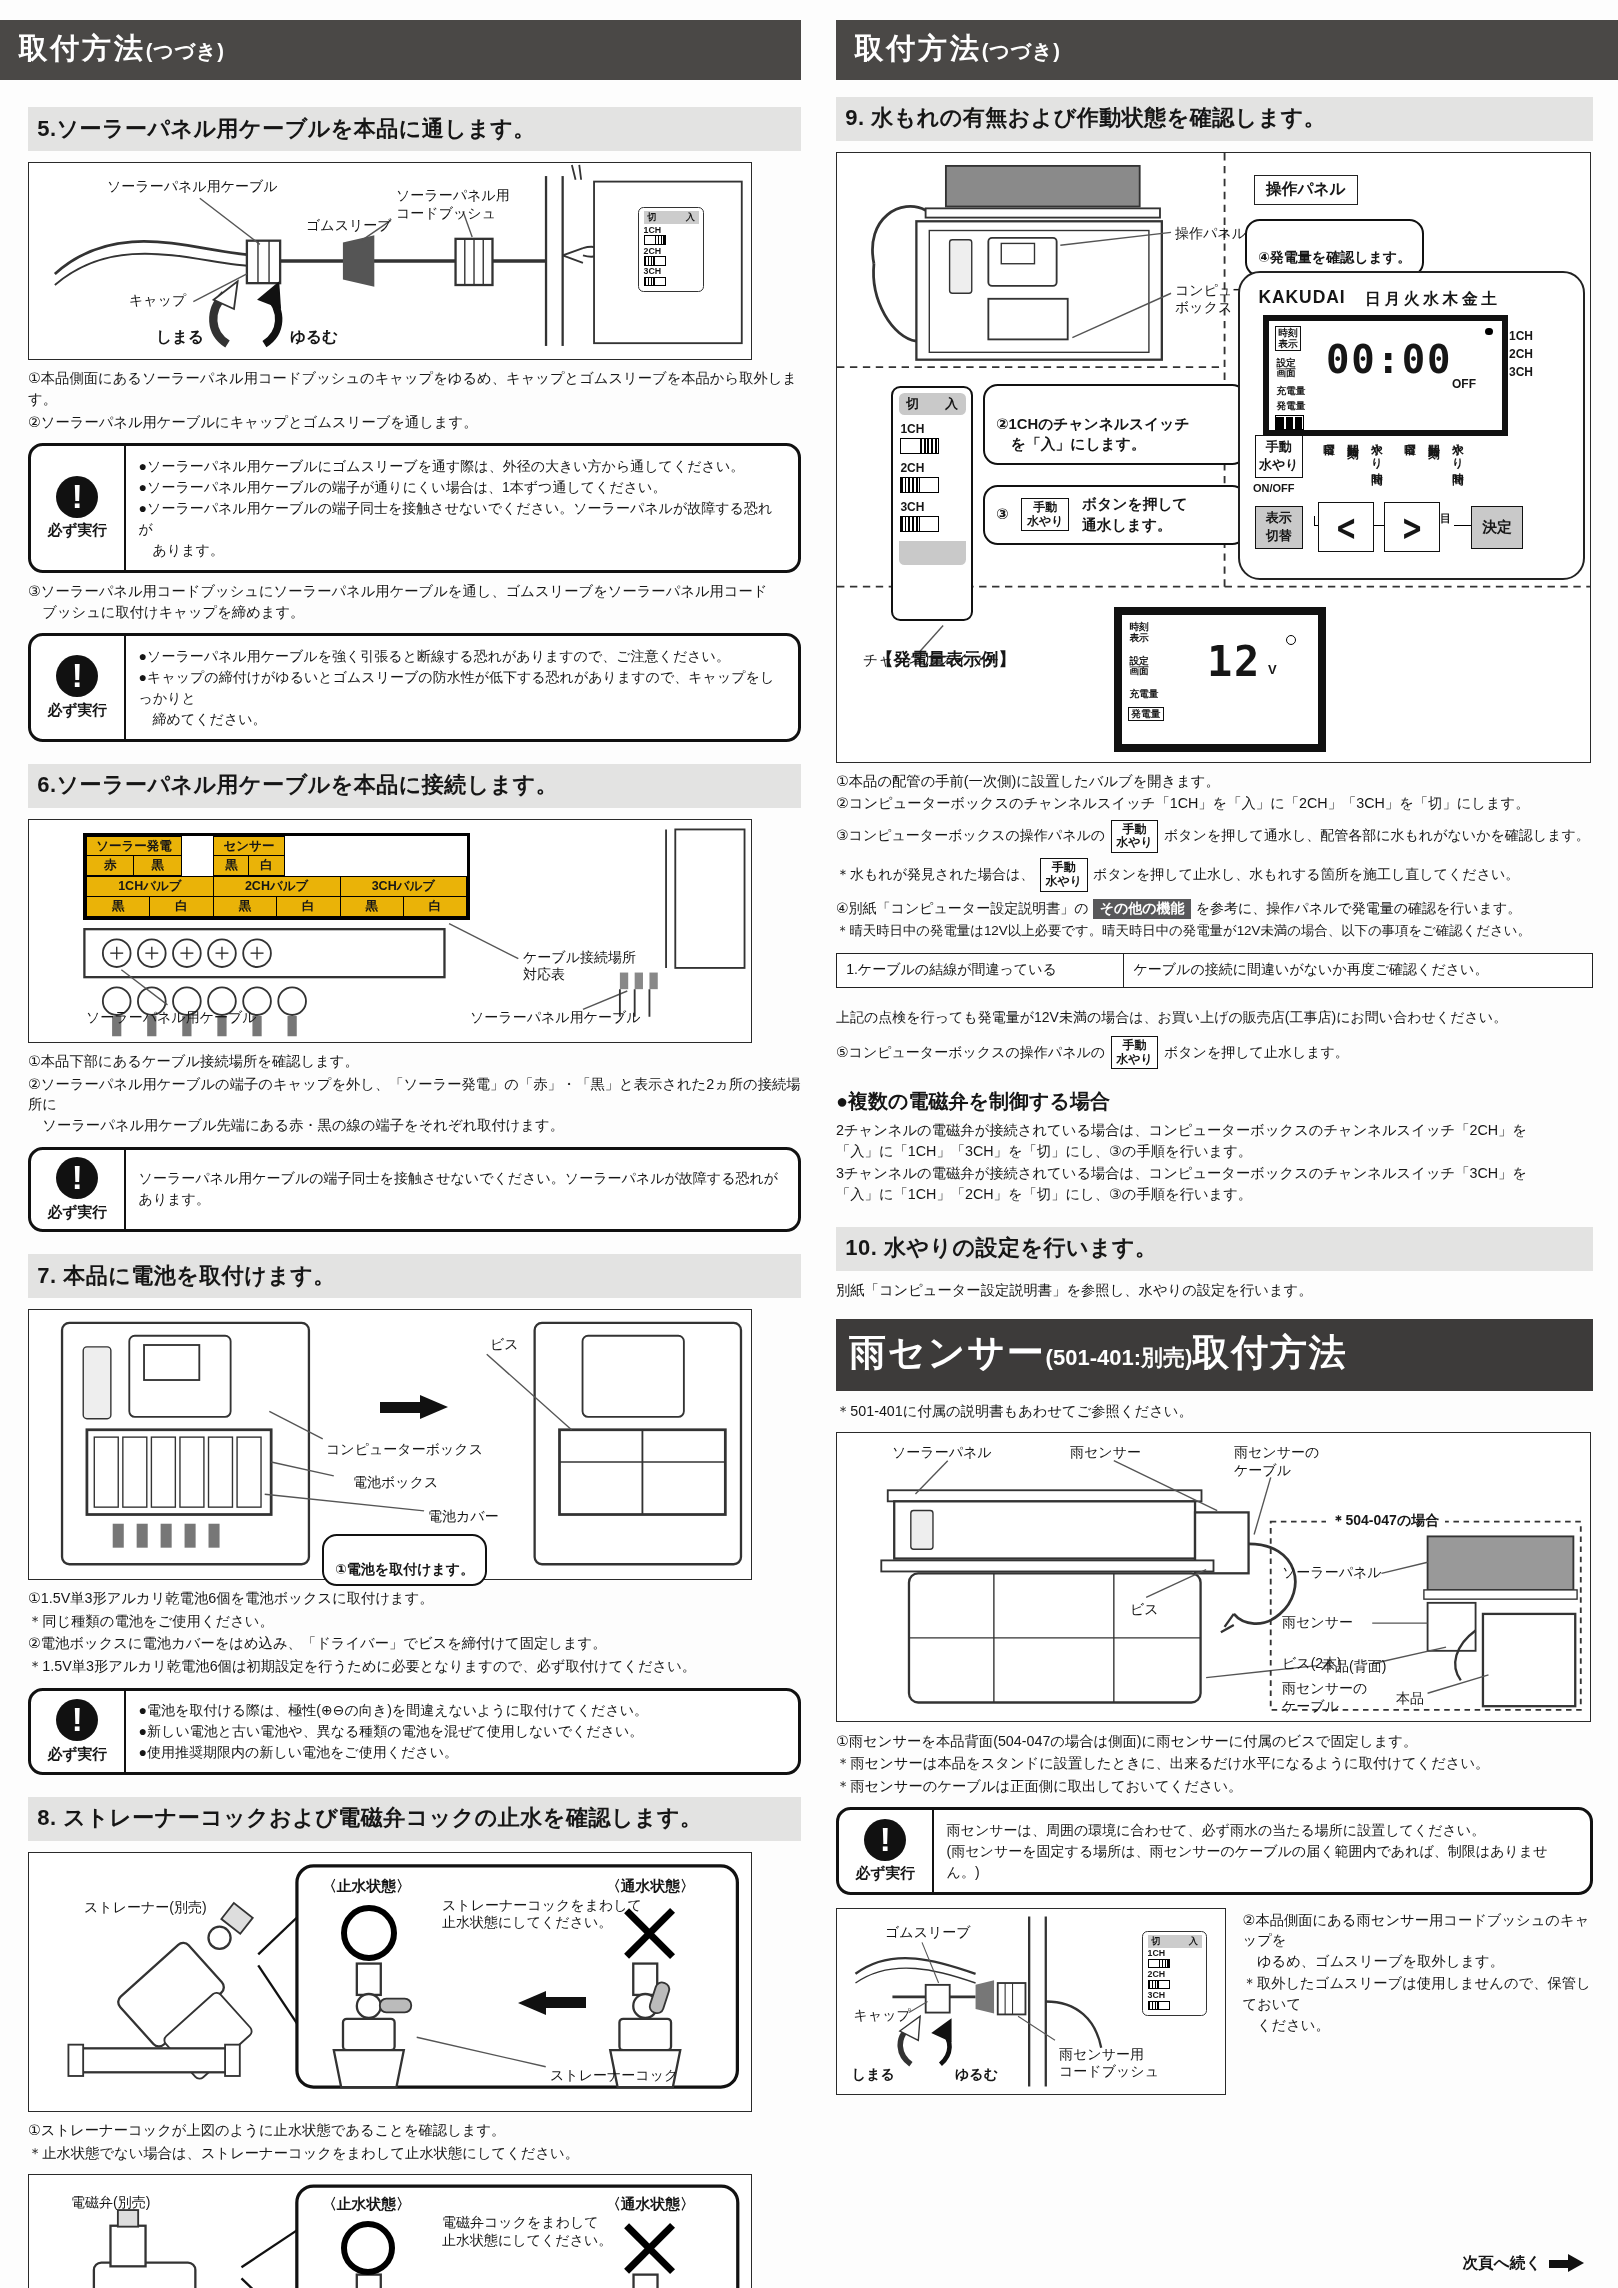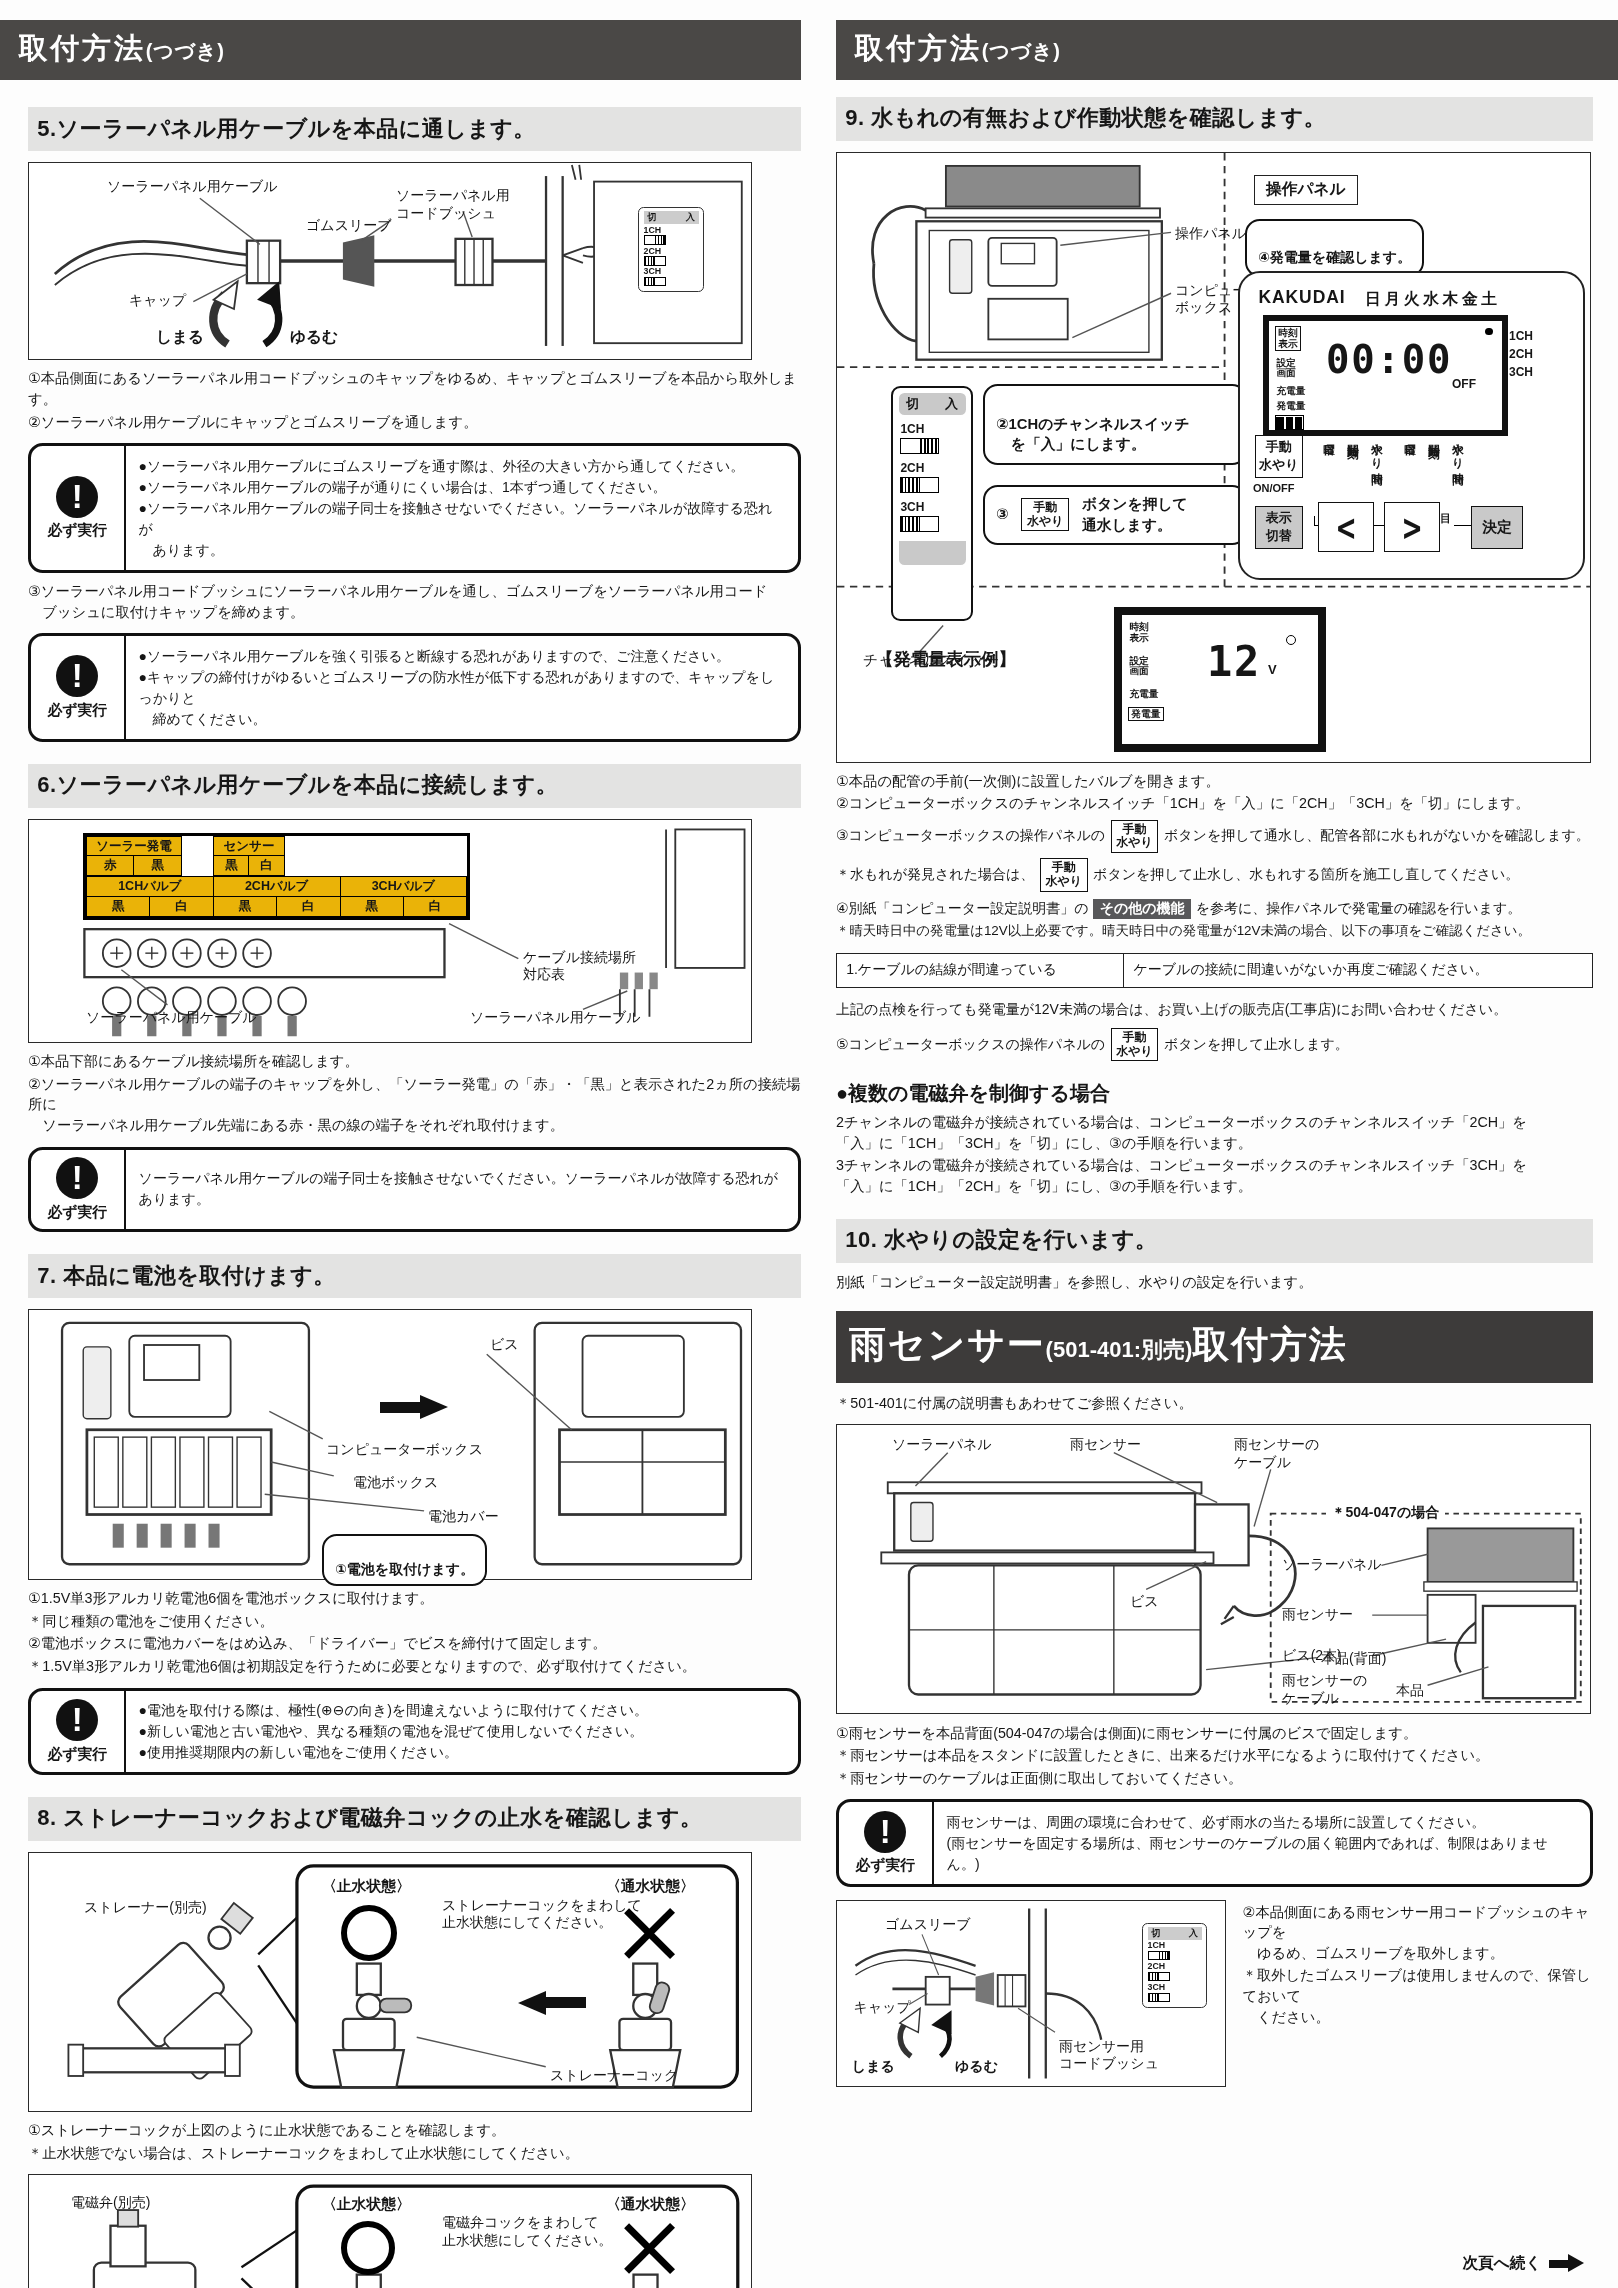--- a/index.html
+++ b/index.html
@@ -616,21 +616,21 @@
 
       <table class="tbl">
         <tbody>
         <tr>
           <td class="c1">1.ケーブルの結線が間違っている</td>
           <td>ケーブルの接続に間違いがないか再度ご確認ください。</td>
         </tr>
       </tbody>
         </table>
 
-      <div class="step" style="margin-top:11px;font-size:14px;">上記の点検を行っても発電量が12V未満の場合は、お買い上げの販売店(工事店)にお問い合わせください。</div>
+      <div class="step" style="margin-top:19px;font-size:14px;">上記の点検を行っても発電量が12V未満の場合は、お買い上げの販売店(工事店)にお問い合わせください。</div>
       <div class="flexline" style="margin-top:9.2px;">
         <span>⑤コンピューターボックスの操作パネルの</span>
         <span class="ibtn">手動
 水やり</span>
         <span>ボタンを押して止水します。</span>
       </div>
 
       <div class="multi-title">●複数の電磁弁を制御する場合</div>
       <div class="steps" style="margin-top:5.5px;">
         <div class="step">2チャンネルの電磁弁が接続されている場合は、コンピューターボックスのチャンネルスイッチ「2CH」を

